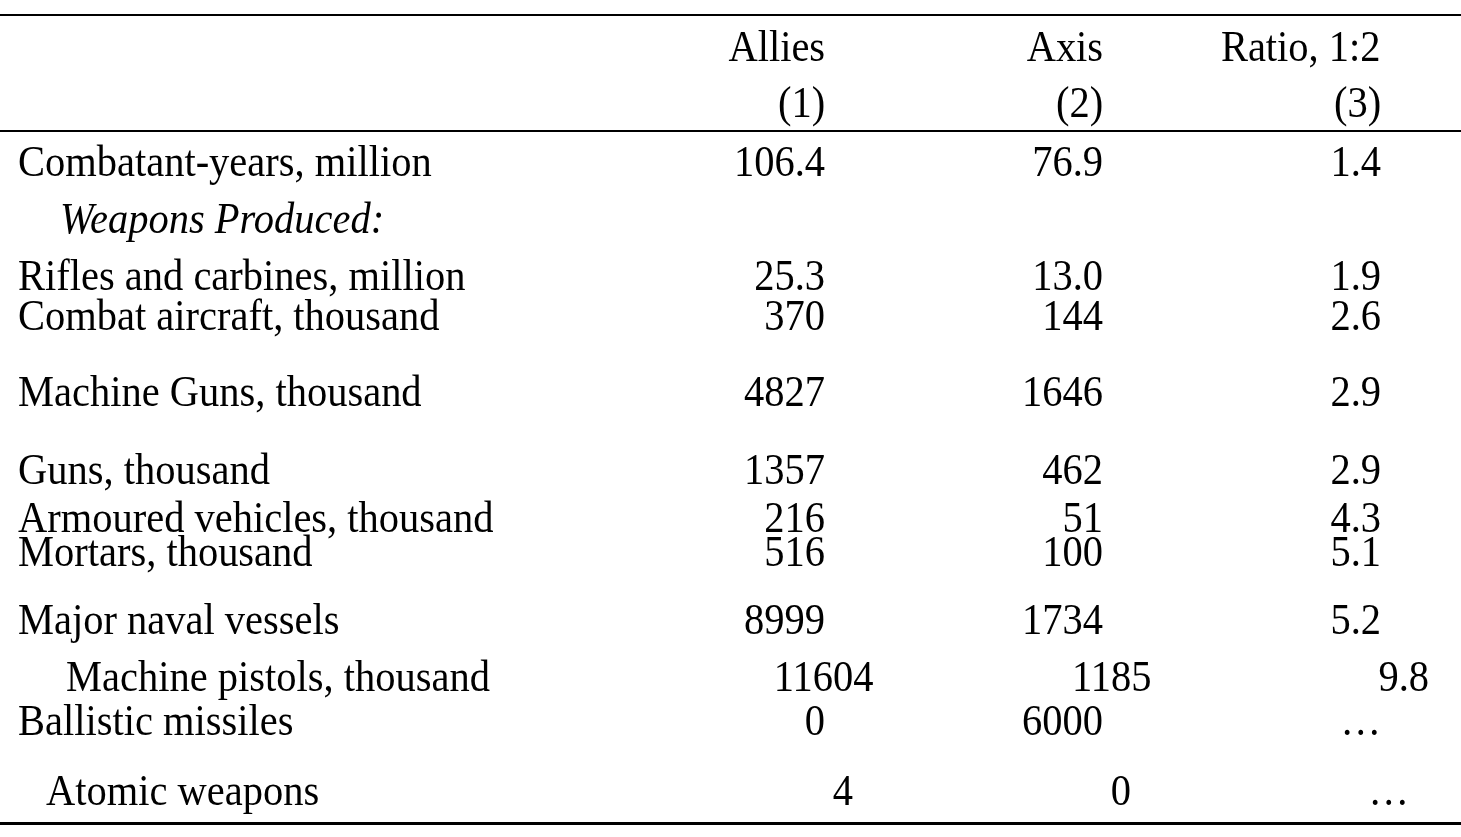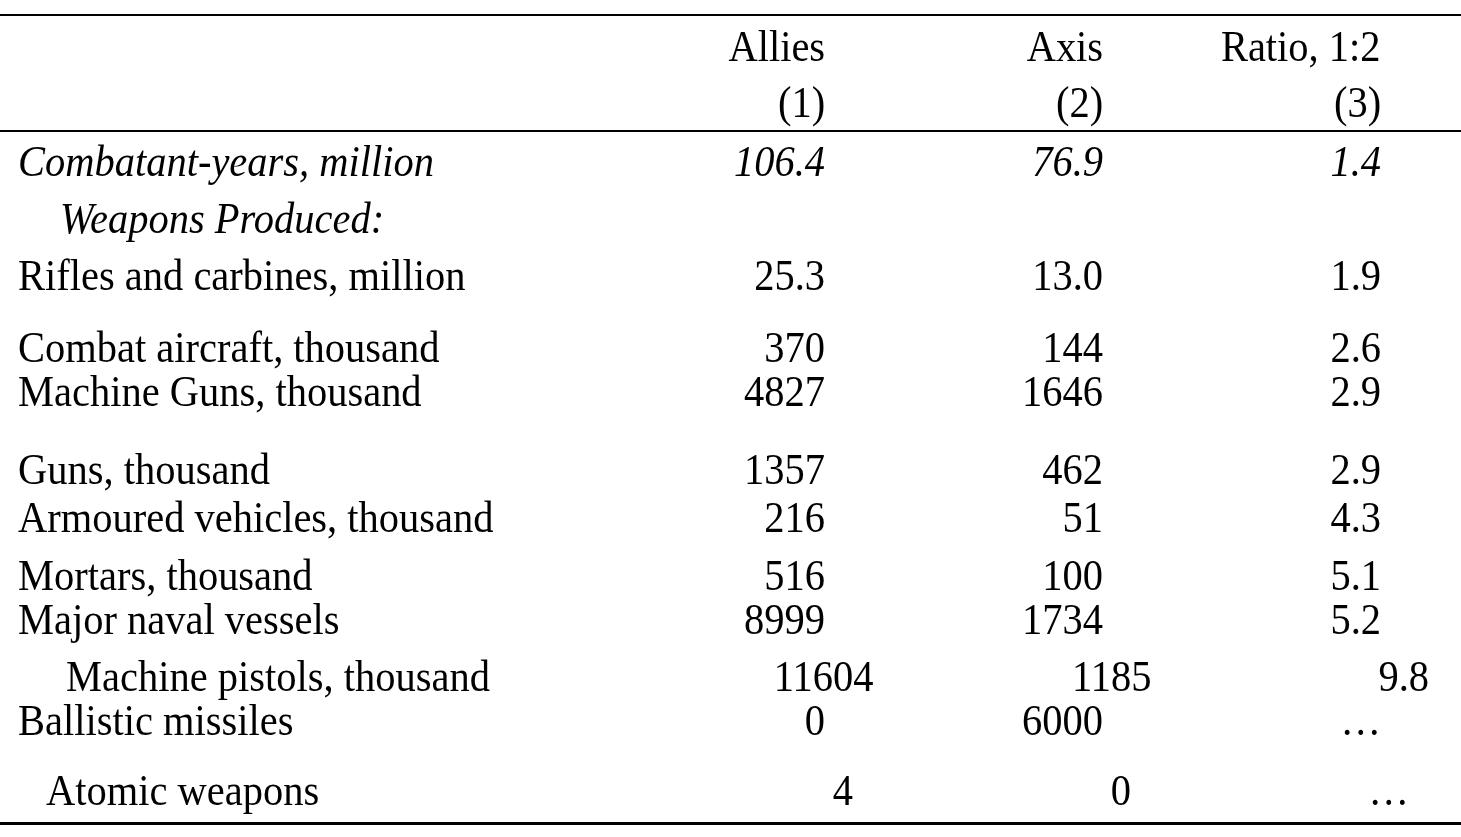--- a/index.html
+++ b/index.html
@@ -32,39 +32,39 @@
   </div>
   <div class="row" style="top:74px">
     <span class="cell c1">(1)</span>
     <span class="cell c2">(2)</span>
     <span class="cell c3">(3)</span>
   </div>
 
   <div class="rule mid"></div>
 
   <div id="body-rows">
-      <div class="row" style="top: 133px; font-style: italic;">
+      <div class="row" style="top: 133px;">
         <span class="cell label">Combatant-years, million</span>
         <span class="cell c1">106.4</span>
         <span class="cell c2">76.9</span>
         <span class="cell c3">1.4</span>
       </div>
       <div class="row" style="top: 190.2px; margin-left: 42px;">
         <span class="cell label italic">Weapons Produced:</span>
         <span class="cell c1"></span>
         <span class="cell c2"></span>
         <span class="cell c3"></span>
       </div>
       <div class="row" style="top: 247.4px;">
         <span class="cell label">Rifles and carbines, million</span>
         <span class="cell c1">25.3</span>
         <span class="cell c2">13.0</span>
         <span class="cell c3">1.9</span>
       </div>
-      <div class="row" style="top: 319px; text-decoration: underline;">
+      <div class="row" style="top: 287px; text-decoration: underline;">
         <span class="cell label">Combat aircraft, thousand</span>
         <span class="cell c1">370</span>
         <span class="cell c2">144</span>
         <span class="cell c3">2.6</span>
       </div>
       <div class="row" style="top: 363px;">
         <span class="cell label">Machine Guns, thousand</span>
         <span class="cell c1">4827</span>
         <span class="cell c2">1646</span>
         <span class="cell c3">2.9</span>
@@ -74,21 +74,21 @@
         <span class="cell c1">1357</span>
         <span class="cell c2">462</span>
         <span class="cell c3">2.9</span>
       </div>
       <div class="row" style="top: 489px; text-decoration: underline;">
         <span class="cell label">Armoured vehicles, thousand</span>
         <span class="cell c1">216</span>
         <span class="cell c2">51</span>
         <span class="cell c3">4.3</span>
       </div>
-      <div class="row" style="top: 547px;">
+      <div class="row" style="top: 523px;">
         <span class="cell label">Mortars, thousand</span>
         <span class="cell c1">516</span>
         <span class="cell c2">100</span>
         <span class="cell c3">5.1</span>
       </div>
       <div class="row" style="top: 590.6px; font-family: Liberation Serif, serif;">
         <span class="cell label">Major naval vessels</span>
         <span class="cell c1">8999</span>
         <span class="cell c2">1734</span>
         <span class="cell c3">5.2</span>

